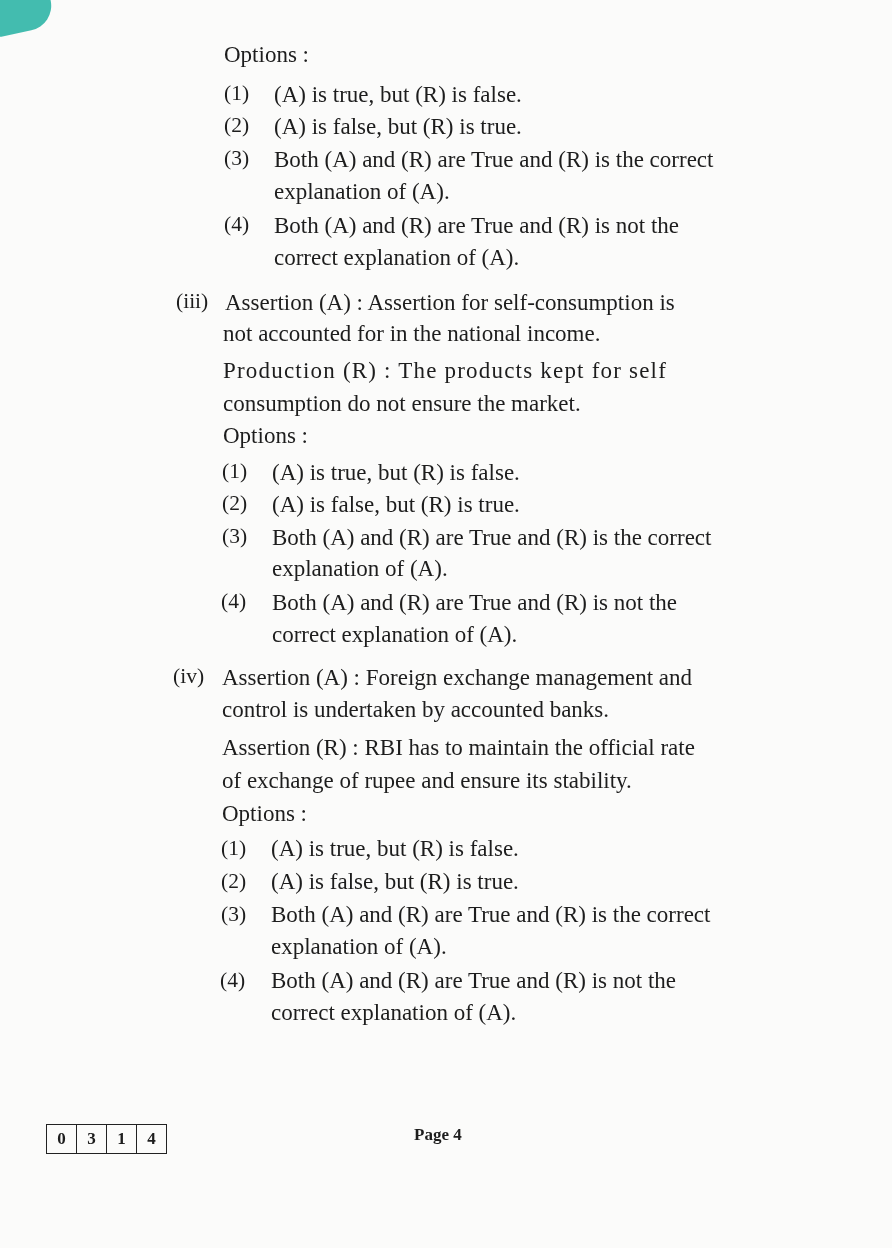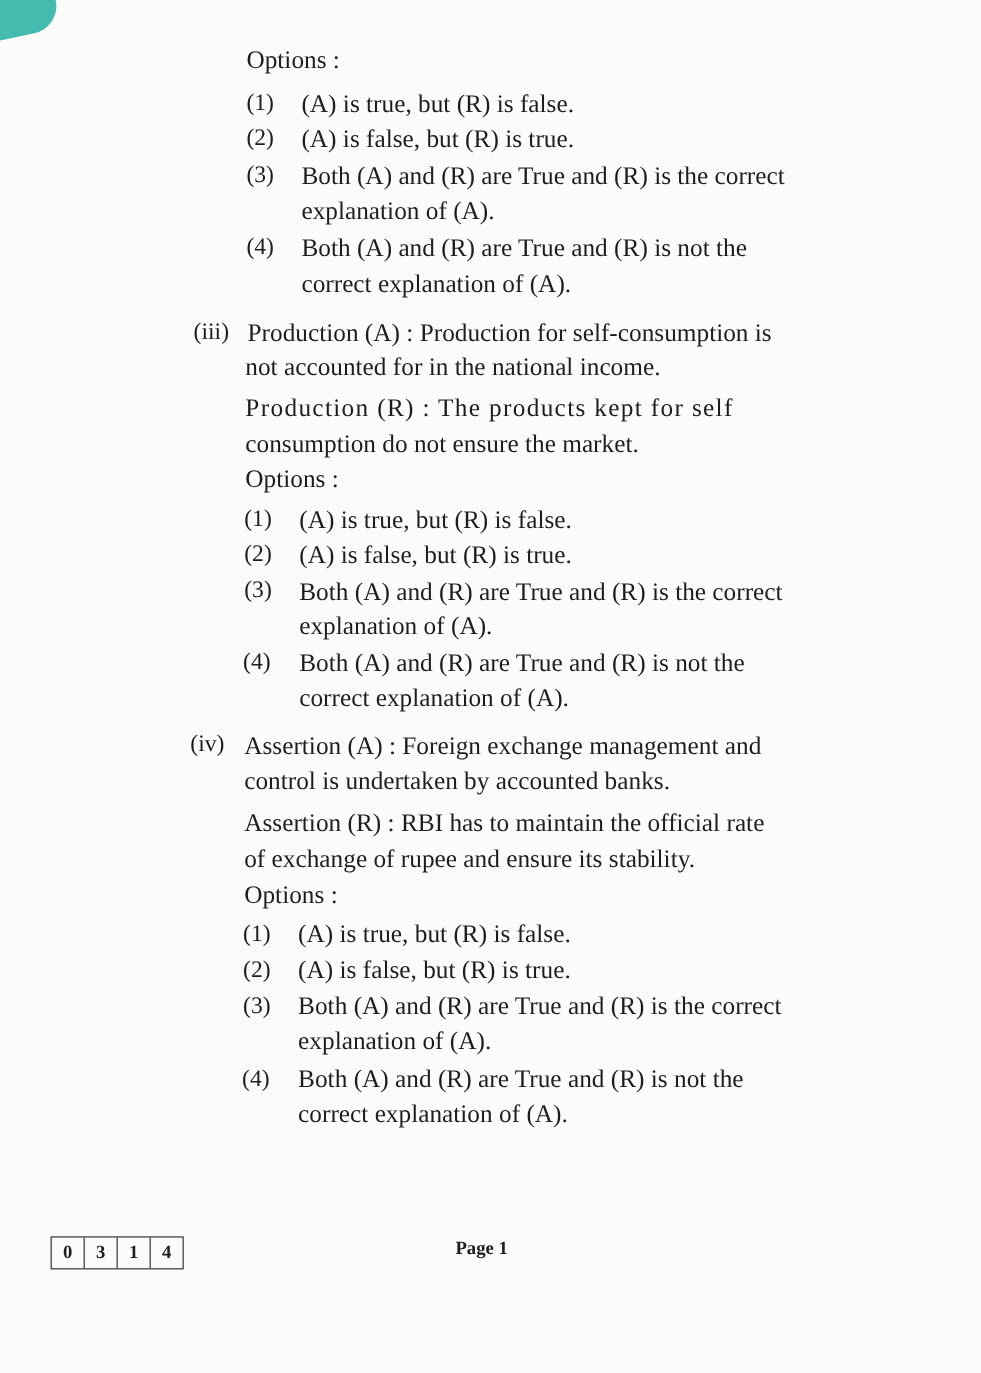--- a/index.html
+++ b/index.html
@@ -41,21 +41,21 @@
   <div class="num" style="left:224px;top:145px;">(3)</div>
   <div class="line" style="left:274px;top:147px;">Both (A) and (R) are True and (R) is the correct</div>
   <div class="line" style="left:274px;top:179px;">explanation of (A).</div>
   <div class="num" style="left:224px;top:211px;">(4)</div>
   <div class="line" style="left:274px;top:213px;">Both (A) and (R) are True and (R) is not the</div>
   <div class="line" style="left:274px;top:245px;">correct explanation of (A).</div>
 </div>
 
 <div>
   <div class="num" style="left:176px;top:288px;text-align:right;">(iii)</div>
-  <div class="line" style="left:225px;top:290px;">Production (A) : Production for self-consumption is</div>
+  <div class="line" style="left:225px;top:290px;">Assertion (A) : Assertion for self-consumption is</div>
   <div class="line" style="left:223px;top:321px;">not accounted for in the national income.</div>
   <div class="line" style="left:223px;top:358px;letter-spacing:1.2px;">Production (R) : The products kept for self</div>
   <div class="line" style="left:223px;top:391px;">consumption do not ensure the market.</div>
   <div class="line" style="left:223px;top:423px;">Options :</div>
   <div class="num" style="left:222px;top:458px;">(1)</div>
   <div class="line" style="left:272px;top:460px;">(A) is true, but (R) is false.</div>
   <div class="num" style="left:222px;top:490px;">(2)</div>
   <div class="line" style="left:272px;top:492px;">(A) is false, but (R) is true.</div>
   <div class="num" style="left:222px;top:523px;">(3)</div>
   <div class="line" style="left:272px;top:525px;">Both (A) and (R) are True and (R) is the correct</div>
@@ -83,13 +83,13 @@
   <div class="line" style="left:271px;top:968px;">Both (A) and (R) are True and (R) is not the</div>
   <div class="line" style="left:271px;top:1000px;">correct explanation of (A).</div>
 </div>
 
 <div class="codebox">
   <span>0</span>
   <span>3</span>
   <span>1</span>
   <span>4</span>
 </div>
-<div class="pageno">Page 1</div>
+<div class="pageno">Page 4</div>
 
 </body></html>

